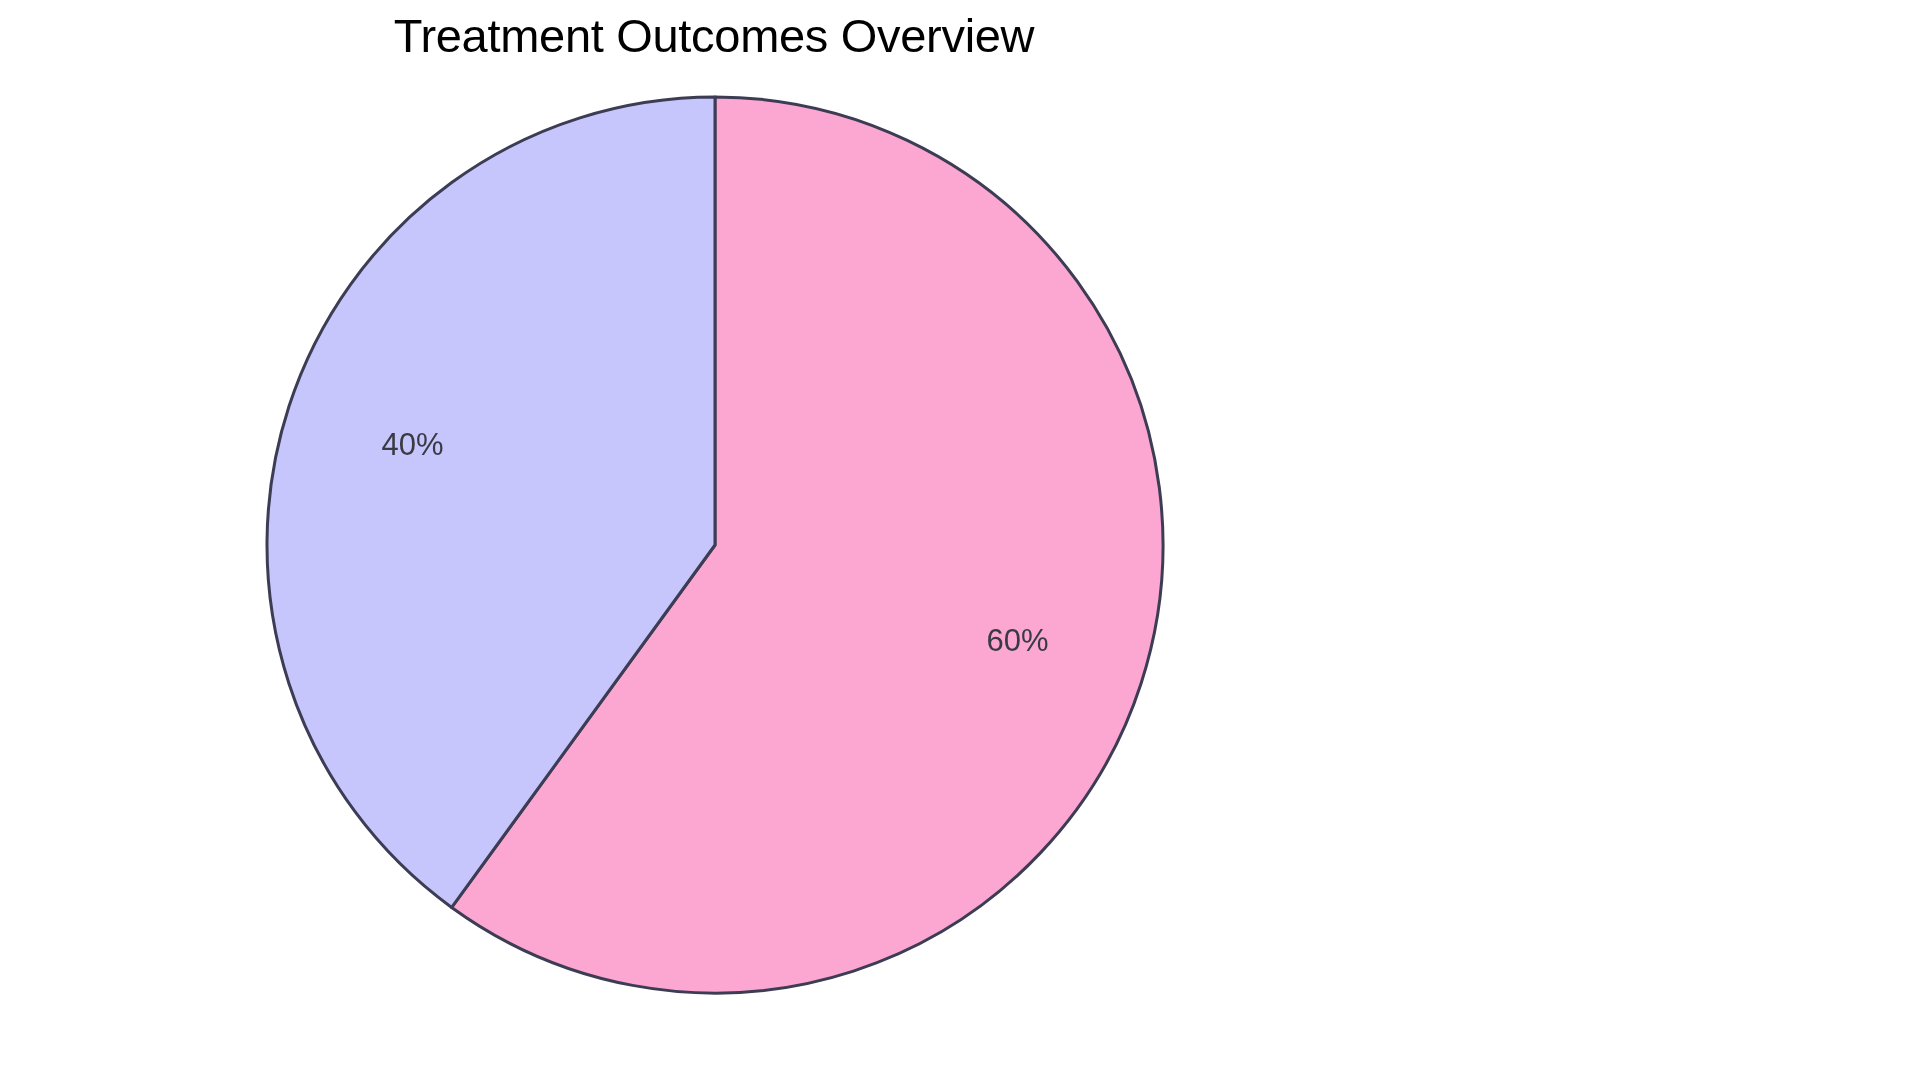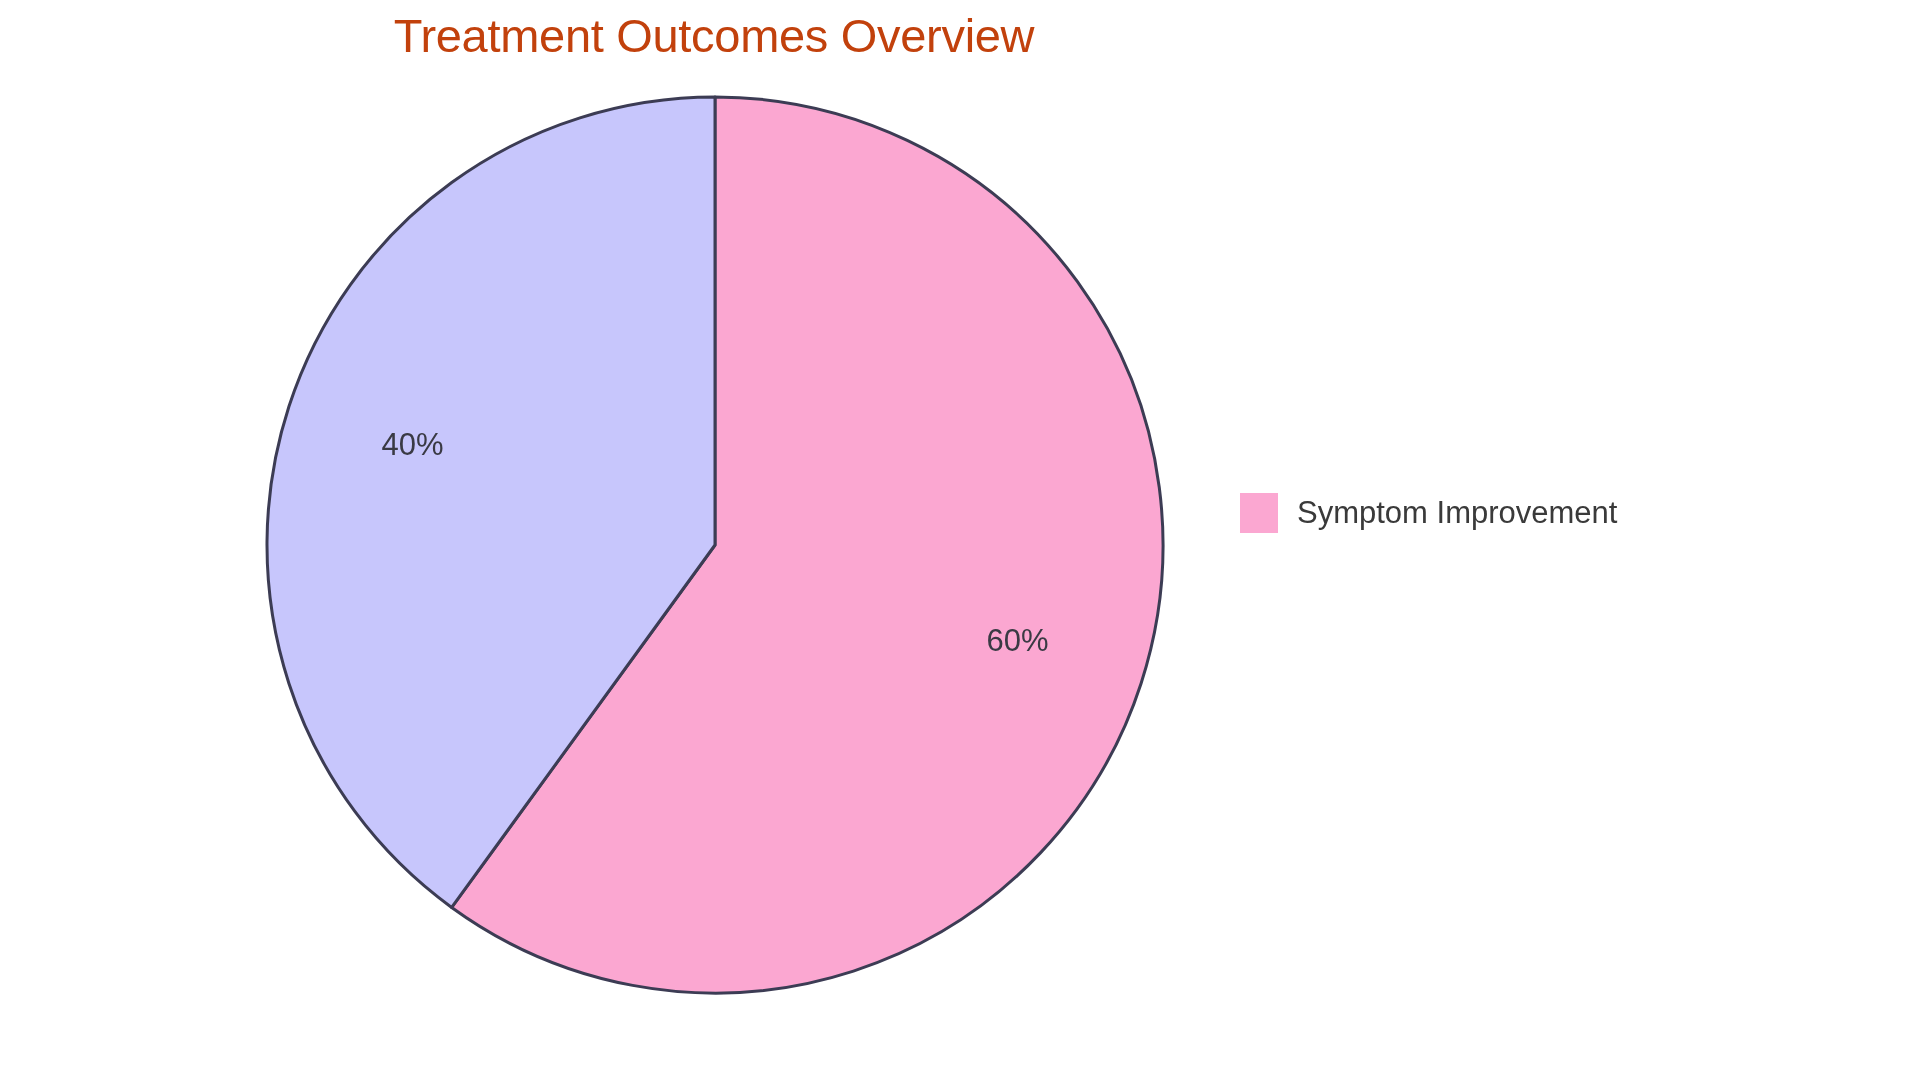--- a/index.html
+++ b/index.html
@@ -24,21 +24,21 @@
     background: #ffffff;
   }
   #chart-title {
     position: absolute;
     left: 0;
     top: 8px;
     width: 1428px;
     text-align: center;
     font-size: 47px;
     font-weight: 400;
-    color: #c2410c;
+    color: #000000;
     letter-spacing: -0.3px;
     white-space: nowrap;
   }
   #pie-svg {
     position: absolute;
     left: 255px;
     top: 85px;
     width: 920px;
     height: 920px;
   }
@@ -84,19 +84,15 @@
   <svg id="pie-svg" viewBox="0 0 920 920">
     <g>
       <path id="slice-0" d="M 460 460 L 460.00 12.00 A 448 448 0 1 1 196.67 822.44 Z" fill="#fba7d1" stroke="#3c3c54" stroke-width="3" stroke-linejoin="round"></path>
       <path id="slice-1" d="M 460 460 L 196.67 822.44 A 448 448 0 0 1 460.00 12.00 Z" fill="#c7c6fc" stroke="#3c3c54" stroke-width="3" stroke-linejoin="round"></path>
     </g>
     <text id="slice-label-0" class="slice-label" text-anchor="middle" dominant-baseline="middle" x="762.5" y="558.3" fill="#3a3a44">60%</text>
     <text id="slice-label-1" class="slice-label" text-anchor="middle" dominant-baseline="middle" x="157.5" y="361.7" fill="#3a3a44">40%</text>
   </svg>
 
   <div id="legend">
-    <div class="legend-row">
-      <span class="legend-swatch" id="sw-0" style="background: rgb(251, 167, 209);"></span>
-      <span class="legend-label">Symptom Improvement</span>
-    </div>
   </div>
 
 </div>
 
 </body></html>

